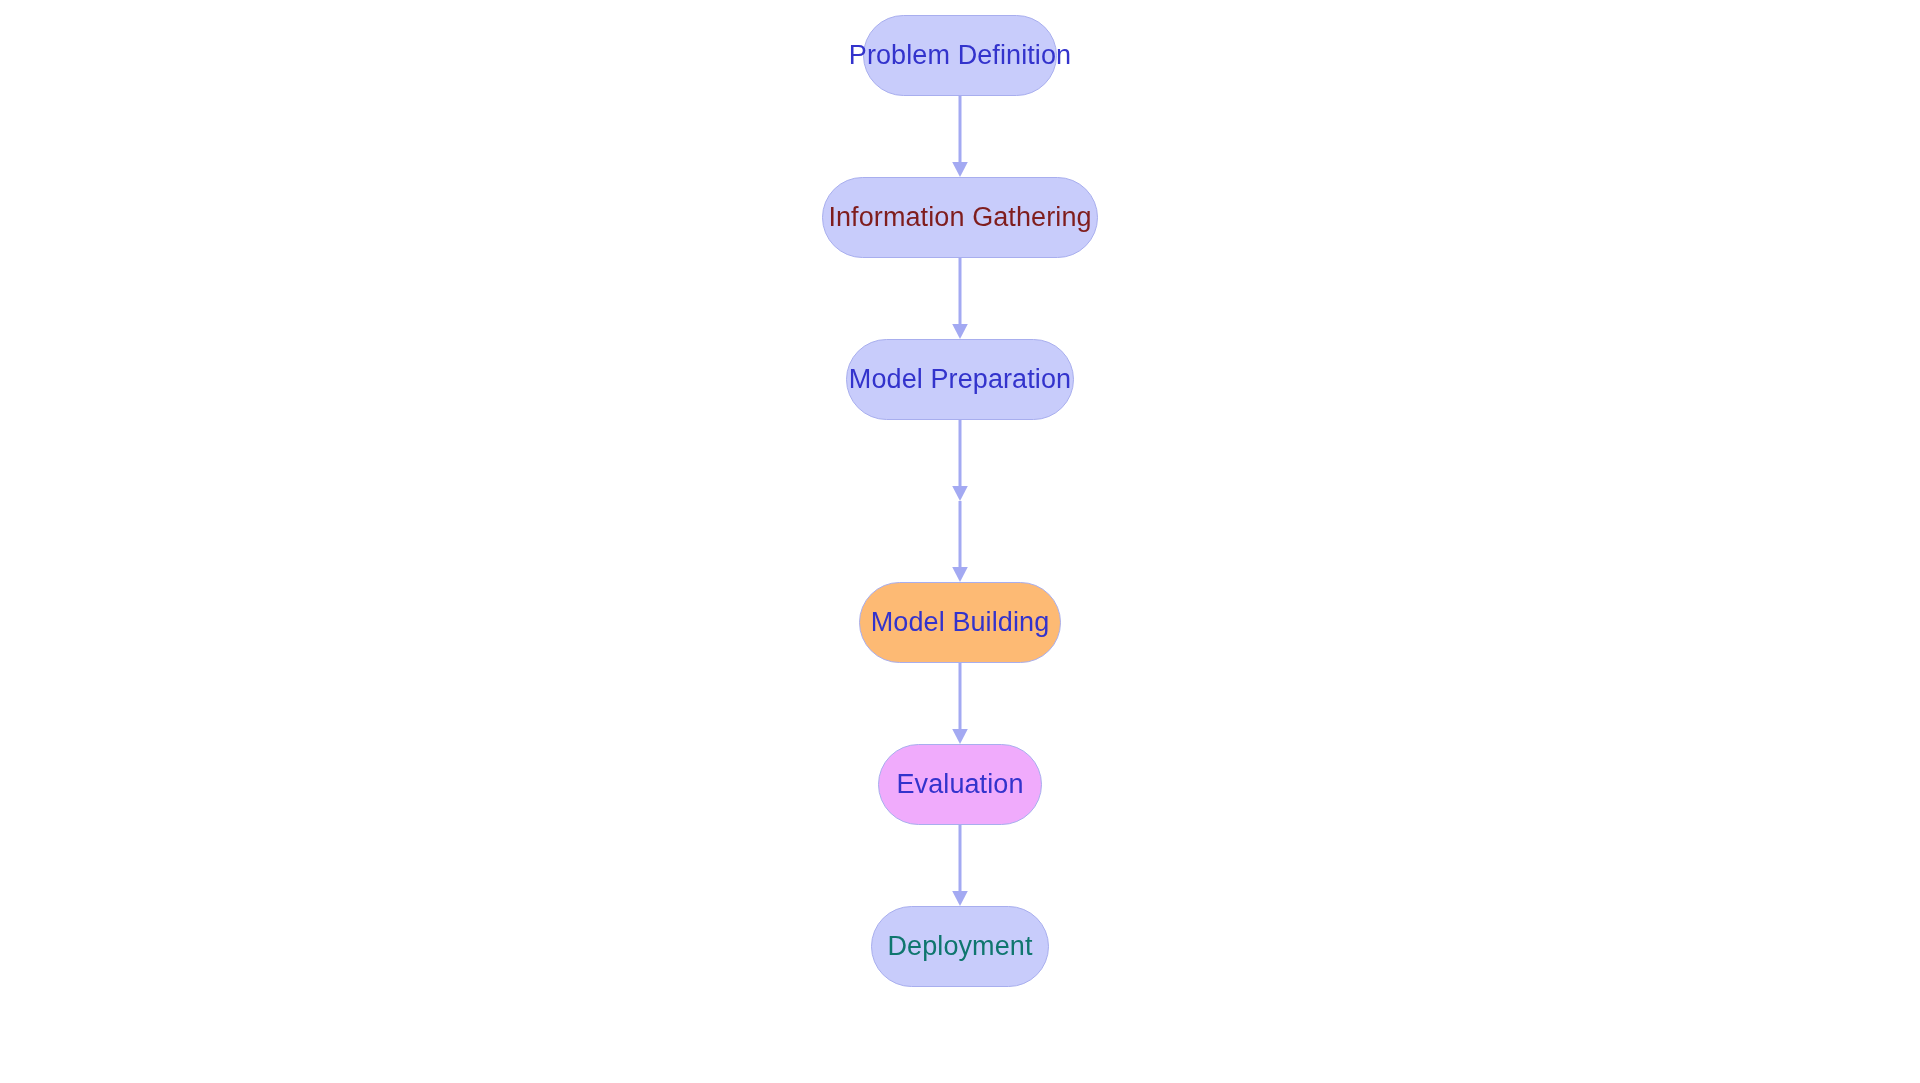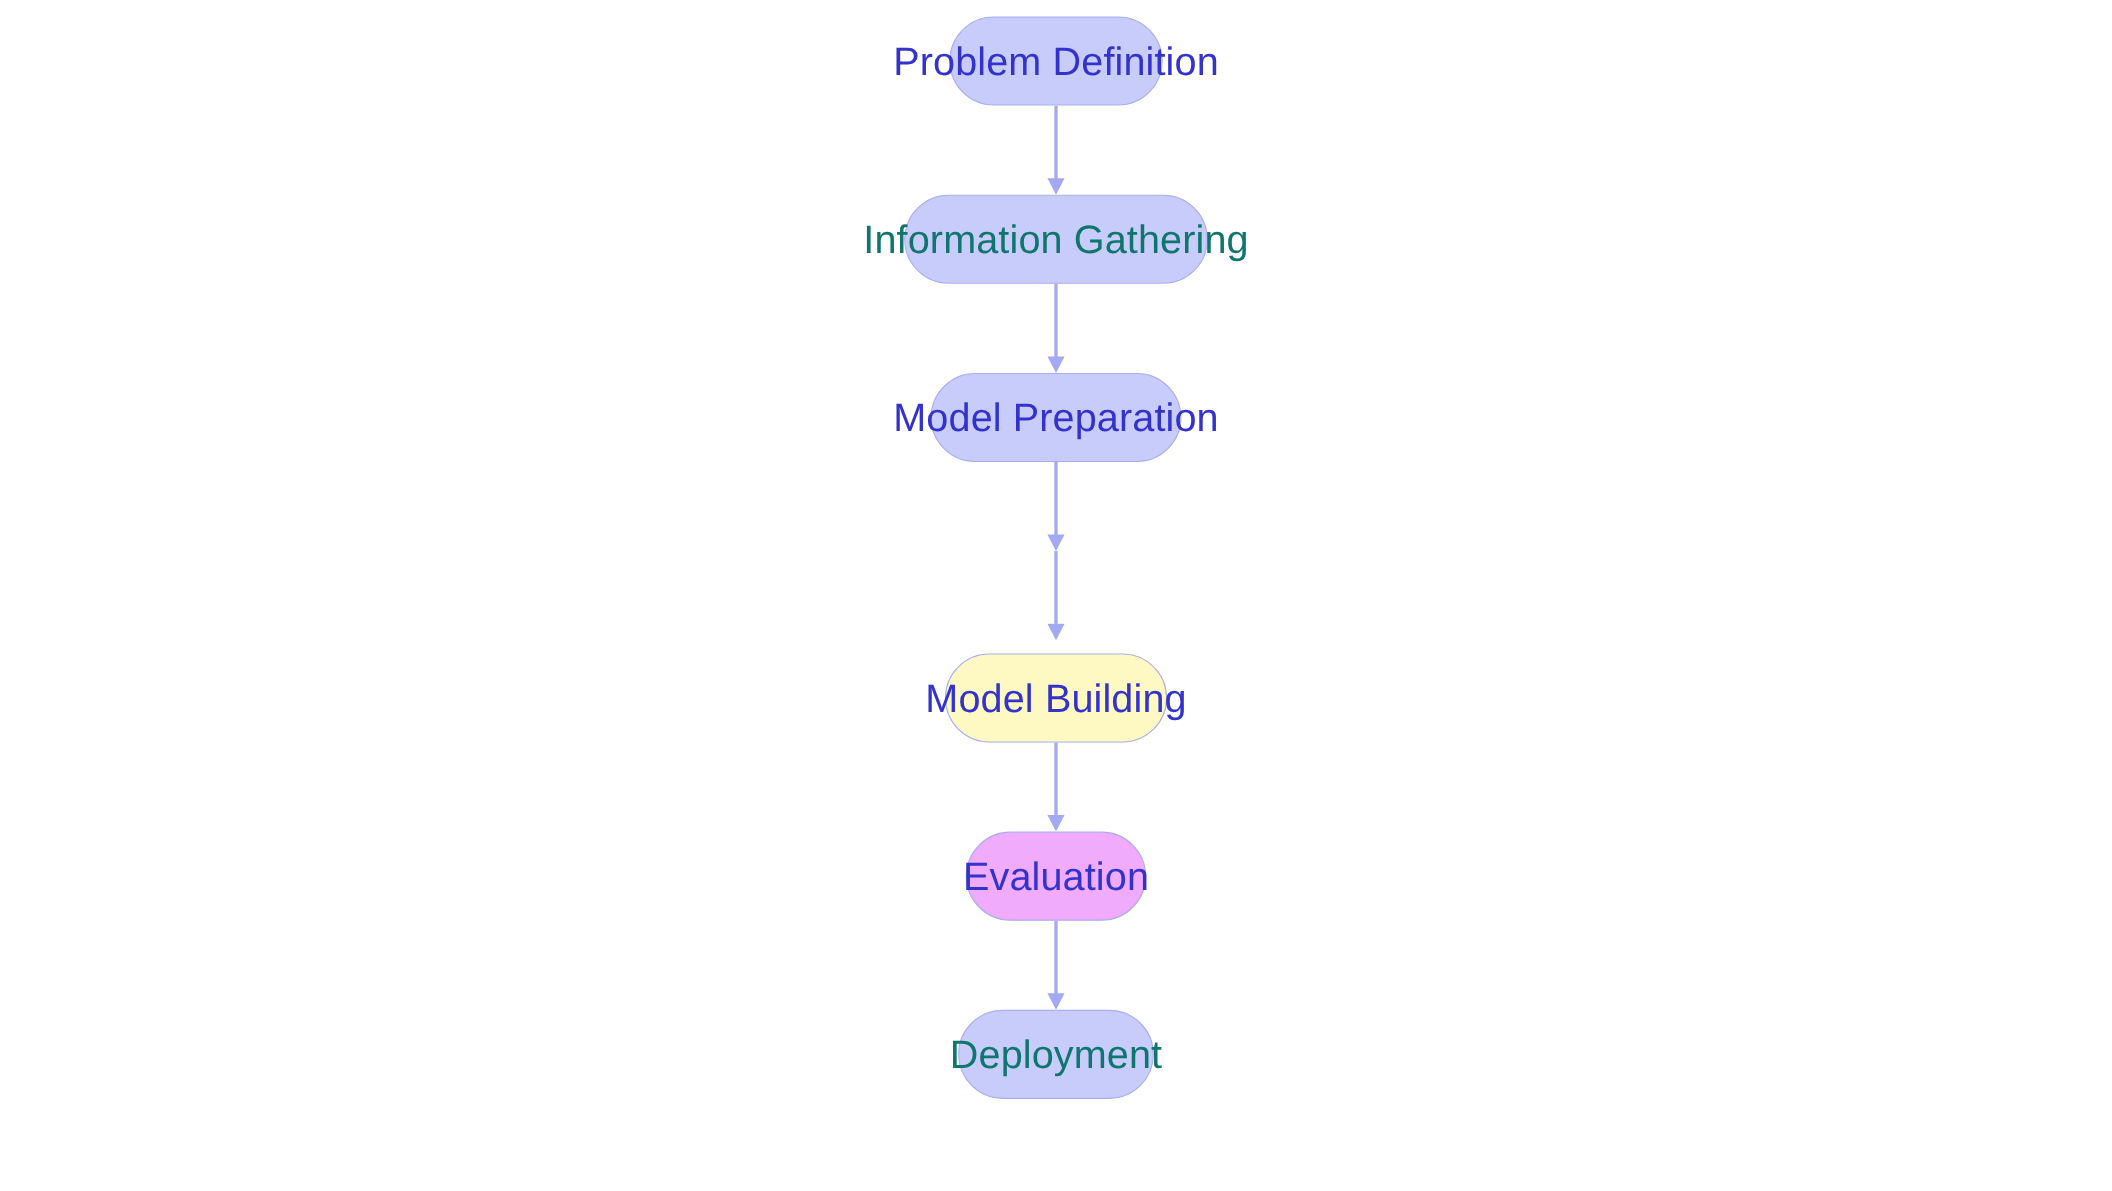--- a/index.html
+++ b/index.html
@@ -33,21 +33,21 @@
     border-radius: 42px;
     display: flex;
     align-items: center;
     justify-content: center;
     padding: 0 34px;
     flex: 0 0 auto;
   }
 
   .flow-node-label {
     color: #3333cc;
-    font-size: 36px;
+    font-size: 27px;
     font-family: "Liberation Sans", sans-serif;
     font-weight: 400;
     line-height: 1;
     white-space: nowrap;
     letter-spacing: 0.1px;
   }
 
   .flow-connector {
     width: 20px;
     height: 81px;
@@ -60,38 +60,38 @@
 
 <div id="flowchart-canvas" style="padding-top: 15px;">
     <div class="flow-node" style="width: 194px; background: rgb(200, 204, 251); border-color: rgb(168, 174, 238);">
       <span class="flow-node-label" style="color: rgb(51, 51, 204);">Problem Definition</span>
     </div>
     <svg class="flow-connector" viewBox="0 0 20 81">
       <line x1="10" y1="0" x2="10" y2="68" stroke="#a3a9f2" stroke-width="3"></line>
       <path d="M2.2 66 L17.8 66 L10 81 Z" fill="#a3a9f2"></path>
     </svg>
     <div class="flow-node" style="width: 276px; background: rgb(200, 204, 251); border-color: rgb(168, 174, 238);">
-      <span class="flow-node-label" style="color: #0f766e;">Information Gathering</span>
+      <span class="flow-node-label" style="color: #7f1d1d;">Information Gathering</span>
     </div>
     <svg class="flow-connector" viewBox="0 0 20 81">
       <line x1="10" y1="0" x2="10" y2="68" stroke="#a3a9f2" stroke-width="3"></line>
       <path d="M2.2 66 L17.8 66 L10 81 Z" fill="#a3a9f2"></path>
     </svg>
     <div class="flow-node" style="width: 228px; background: rgb(200, 204, 251); border-color: rgb(168, 174, 238);">
       <span class="flow-node-label" style="color: rgb(51, 51, 204);">Model Preparation</span>
     </div>
     <svg class="flow-connector" viewBox="0 0 20 81">
       <line x1="10" y1="0" x2="10" y2="68" stroke="#a3a9f2" stroke-width="3"></line>
       <path d="M2.2 66 L17.8 66 L10 81 Z" fill="#a3a9f2"></path>
     </svg>
     <svg class="flow-connector" viewBox="0 0 20 81">
       <line x1="10" y1="0" x2="10" y2="68" stroke="#a3a9f2" stroke-width="3"></line>
       <path d="M2.2 66 L17.8 66 L10 81 Z" fill="#a3a9f2"></path>
     </svg>
-    <div class="flow-node" style="width: 202px; background: #fef9c3; border-color: rgb(168, 174, 238); margin-top: 12px;">
+    <div class="flow-node" style="width: 202px; background: #fdba74; border-color: rgb(168, 174, 238);">
       <span class="flow-node-label" style="color: rgb(51, 51, 204);">Model Building</span>
     </div>
     <svg class="flow-connector" viewBox="0 0 20 81">
       <line x1="10" y1="0" x2="10" y2="68" stroke="#a3a9f2" stroke-width="3"></line>
       <path d="M2.2 66 L17.8 66 L10 81 Z" fill="#a3a9f2"></path>
     </svg>
     <div class="flow-node" style="width: 164px; background: #f0abfc; border-color: rgb(168, 174, 238);">
       <span class="flow-node-label" style="color: rgb(51, 51, 204);">Evaluation</span>
     </div>
     <svg class="flow-connector" viewBox="0 0 20 81">

